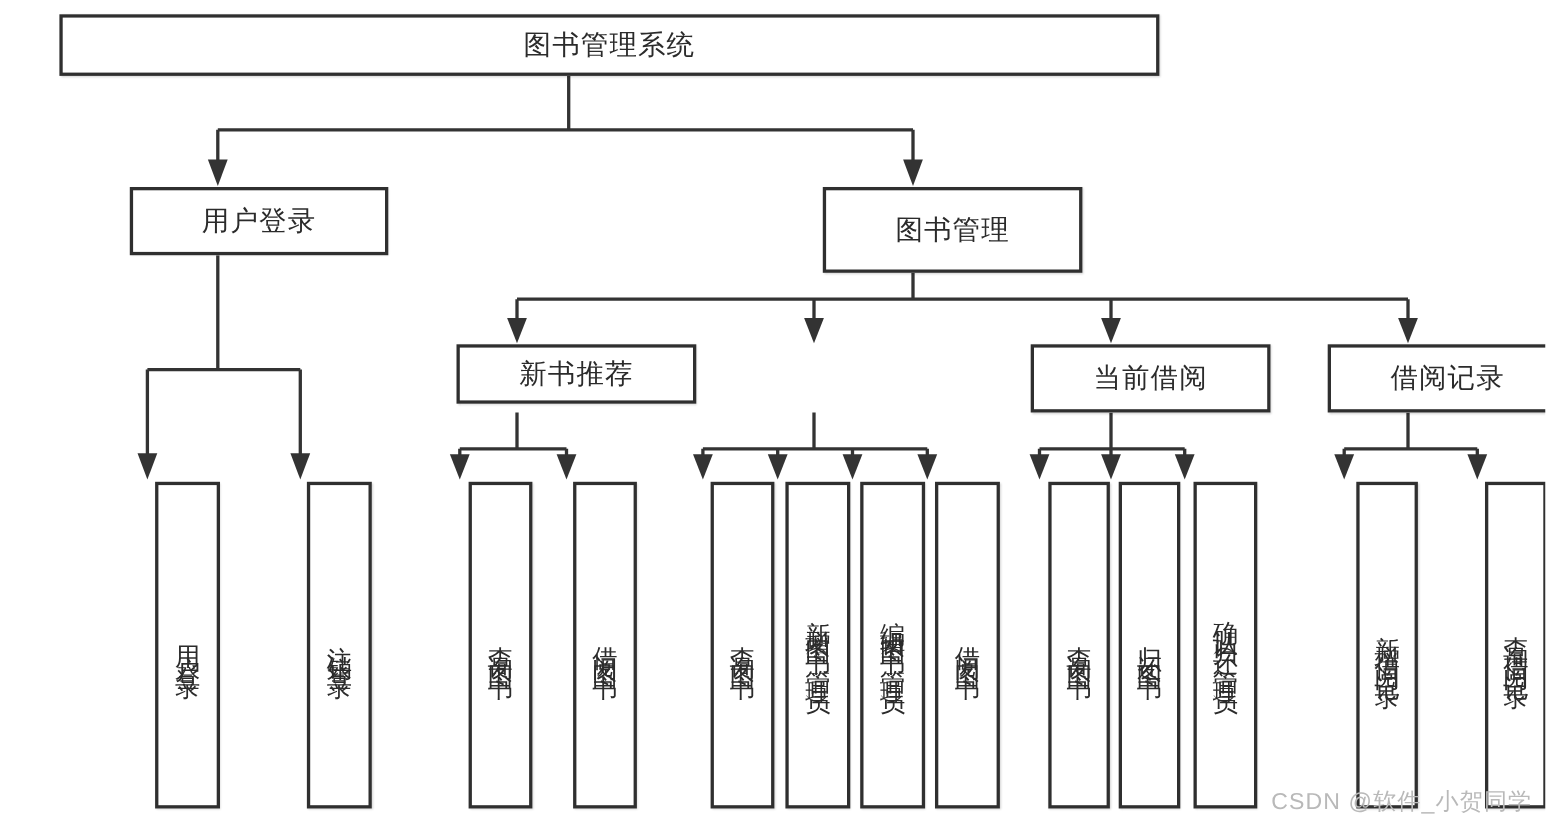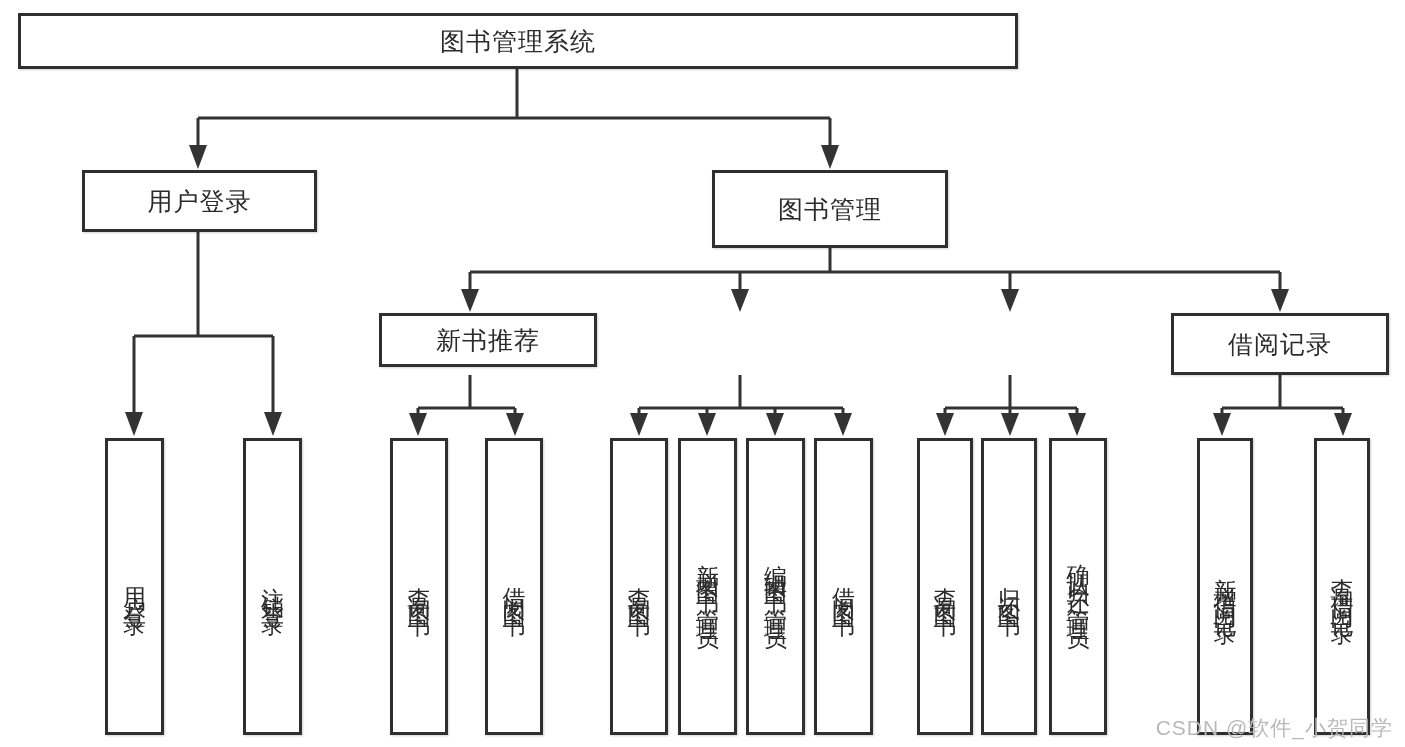--- a/index.html
+++ b/index.html
@@ -9,20 +9,21 @@
     position:relative; width:1405px; height:747px;
     background:var(--background,#ffffff); overflow:hidden;
   }
   svg.wires { position:absolute; left:0; top:0; width:1405px; height:747px; color:var(--line,#333333); }
   .node {
     position:absolute; background:#fff;
     border:3px solid var(--box-border,#2f2f2f);
     box-shadow:1px 1px 2px rgba(0,0,0,0.18);
     display:flex; align-items:center; justify-content:center;
     color:var(--text,#2b2b2b);
+    margin-left:36px;
   }
   .node.h span { font-size:25px; letter-spacing:1px; line-height:1; white-space:nowrap; }
   .node.v span {
     writing-mode:vertical-rl; text-orientation:mixed;
     font-size:23px; letter-spacing:9px; line-height:1;
   }
   .watermark {
     position:absolute; right:12px; bottom:5px; z-index:5;
     font-size:21px; letter-spacing:1px;
     color:var(--watermark,#b9b9b9);
@@ -80,20 +81,23 @@
   <div class="node h" style="left:82px;top:170px;width:235px;height:62px">
     <span>用户登录</span>
   </div>
   <div class="node h" style="left:712px;top:170px;width:236px;height:78px">
     <span>图书管理</span>
   </div>
 
   <div class="node h" style="left:379px;top:313px;width:218px;height:54px">
     <span>新书推荐</span>
   </div>
+  <div class="node h" style="left:901px;top:313px;width:218px;height:62px">
+    <span>当前借阅</span>
+  </div>
   <div class="node h" style="left:1171px;top:313px;width:218px;height:62px">
     <span>借阅记录</span>
   </div>
 
   <div class="node v" style="left:105px;top:438px;width:59px;height:297px">
     <span>用户登录</span>
   </div>
   <div class="node v" style="left:243px;top:438px;width:59px;height:297px">
     <span>注销登录</span>
   </div>

